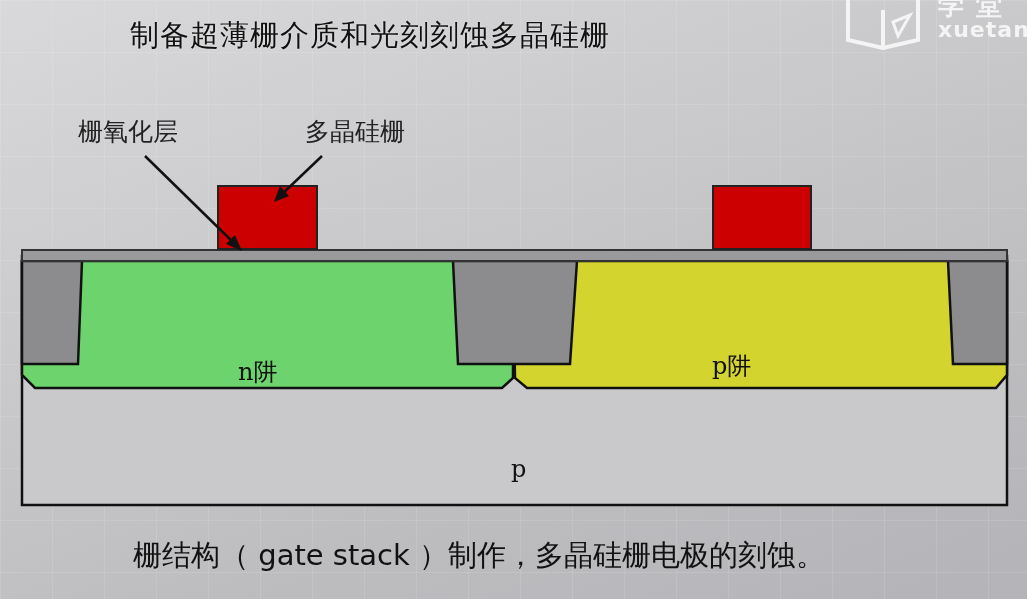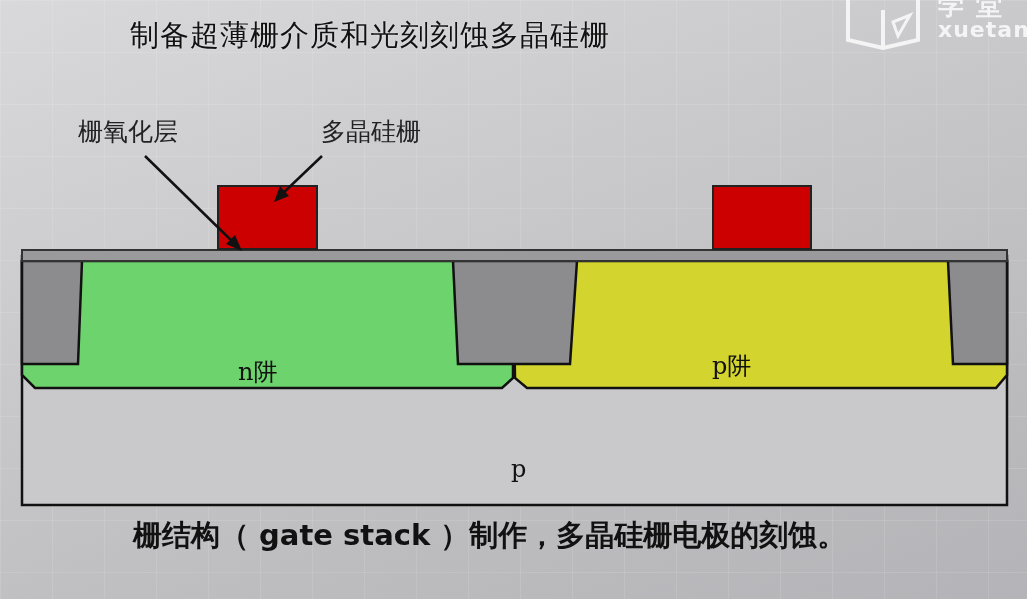--- a/index.html
+++ b/index.html
@@ -31,21 +31,21 @@
     position:absolute; left:100px; top:-12px; font-size:26px; color:#f4f4f4; letter-spacing:12px;
   }
   .label {
     position:absolute; font-size:25px; color:#222; white-space:nowrap;
   }
   .diagram { position:absolute; left:0; top:0; }
   .well-label {
     position:absolute; font-family:"DejaVu Serif", serif; font-size:24px; color:#111;
   }
   .caption {
-    position:absolute; left:133px; top:516px; font-size:29px; font-weight:bold; color:#111;
+    position:absolute; left:133px; top:536px; font-size:29px; font-weight:normal; color:#111;
     white-space:nowrap;
   }
 </style>
 </head>
 <body>
 
 <div class="grid"></div>
 
 <div class="title">制备超薄栅介质和光刻刻蚀多晶硅栅</div>
 
@@ -53,21 +53,21 @@
   <svg width="90" height="50">
     <path d="M10 0 L10 40 L45 48 L80 40 L80 0" fill="none" stroke="#f4f4f4" stroke-width="4"></path>
     <path d="M45 10 L45 48" stroke="#f4f4f4" stroke-width="4"></path>
     <path d="M55 22 L72 15 L60 36 Z" fill="none" stroke="#f4f4f4" stroke-width="3"></path>
   </svg>
   <div class="logo-cn">学堂</div>
   <div class="logo-text">xuetang</div>
 </div>
 
 <div class="label" style="left:48px;top:115px;margin-left:30px;">栅氧化层</div>
-<div class="label" style="left:321px;top:115px;">多晶硅栅</div>
+<div class="label" style="left:305px;top:115px;">多晶硅栅</div>
 
 <svg class="diagram" width="1027" height="599">
 
   <rect x="22" y="256" width="985" height="249" fill="#c9c9cc" stroke="#111" stroke-width="2.5"></rect>
 
   <polygon points="22,261 513,261 513,378 502,388 35,388 22,375" fill="#6dd36d" stroke="#111" stroke-width="2.5"></polygon>
 
   <polygon points="513,261 1007,261 1007,375 996,388 527,388 515,378" fill="#d4d42e" stroke="#111" stroke-width="2.5"></polygon>
 
   <polygon points="22,261 82,261 78,364 22,364" fill="#8c8c8e" stroke="#111" stroke-width="2.5"></polygon>

